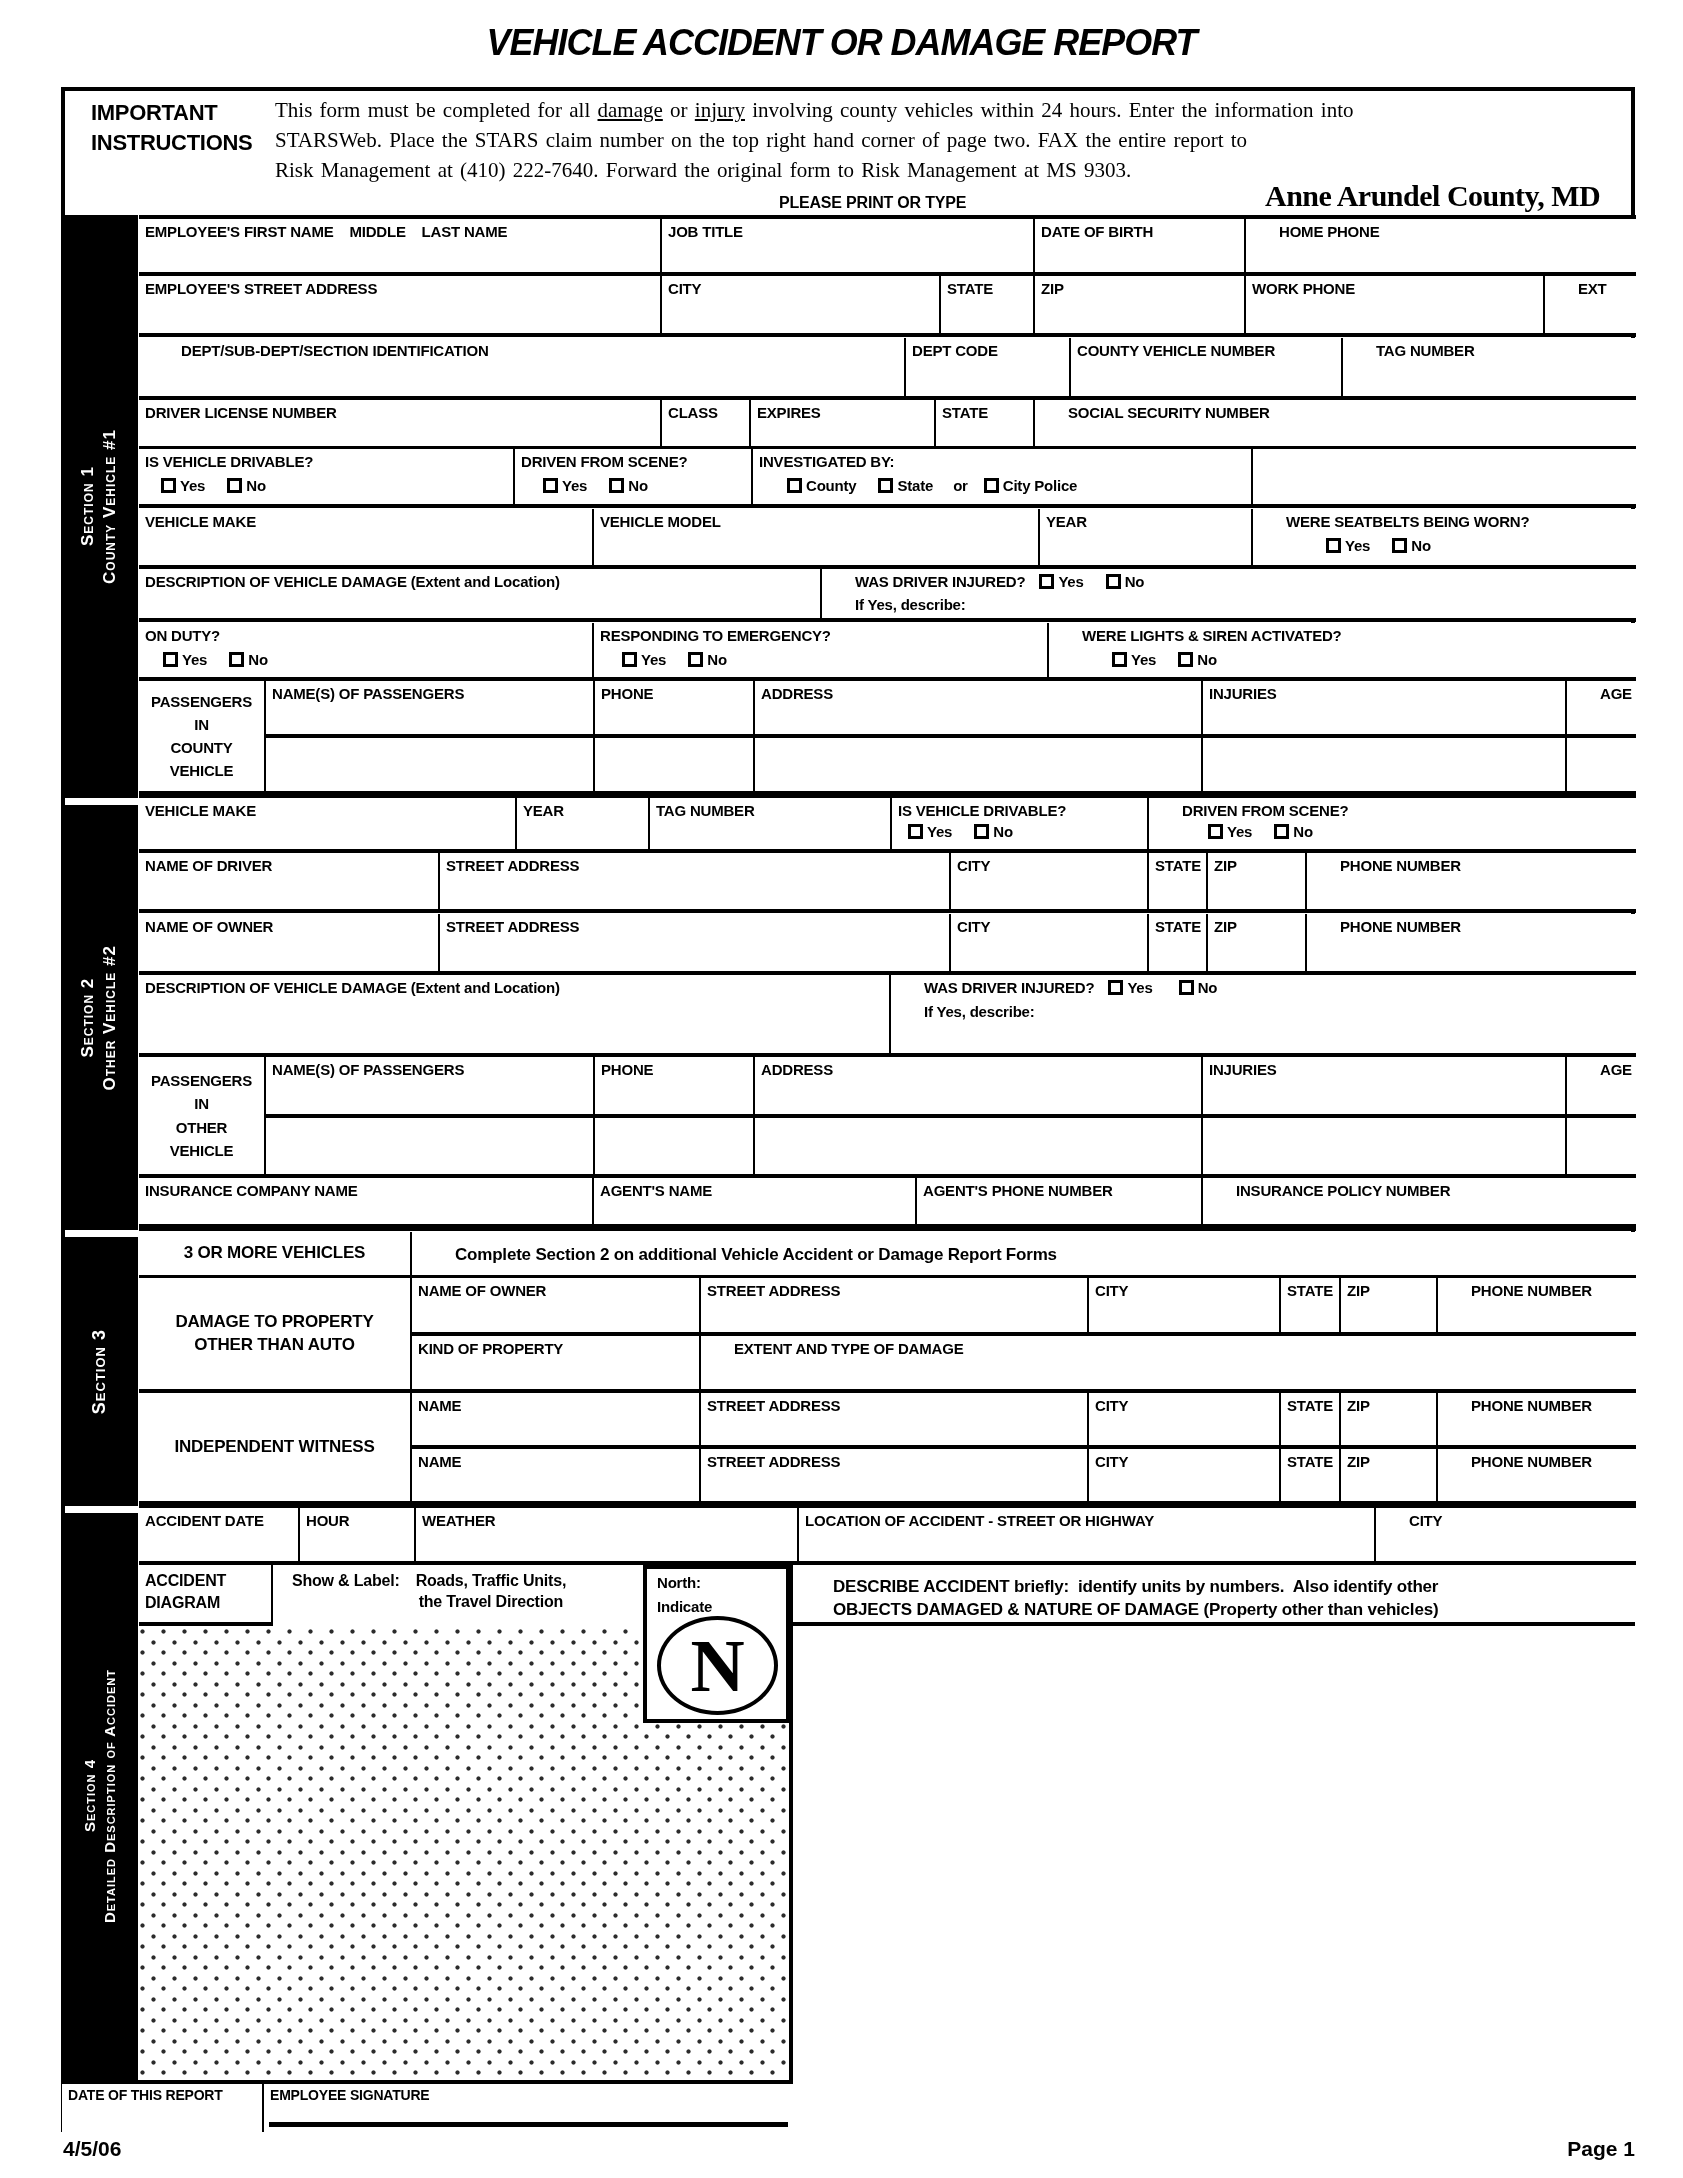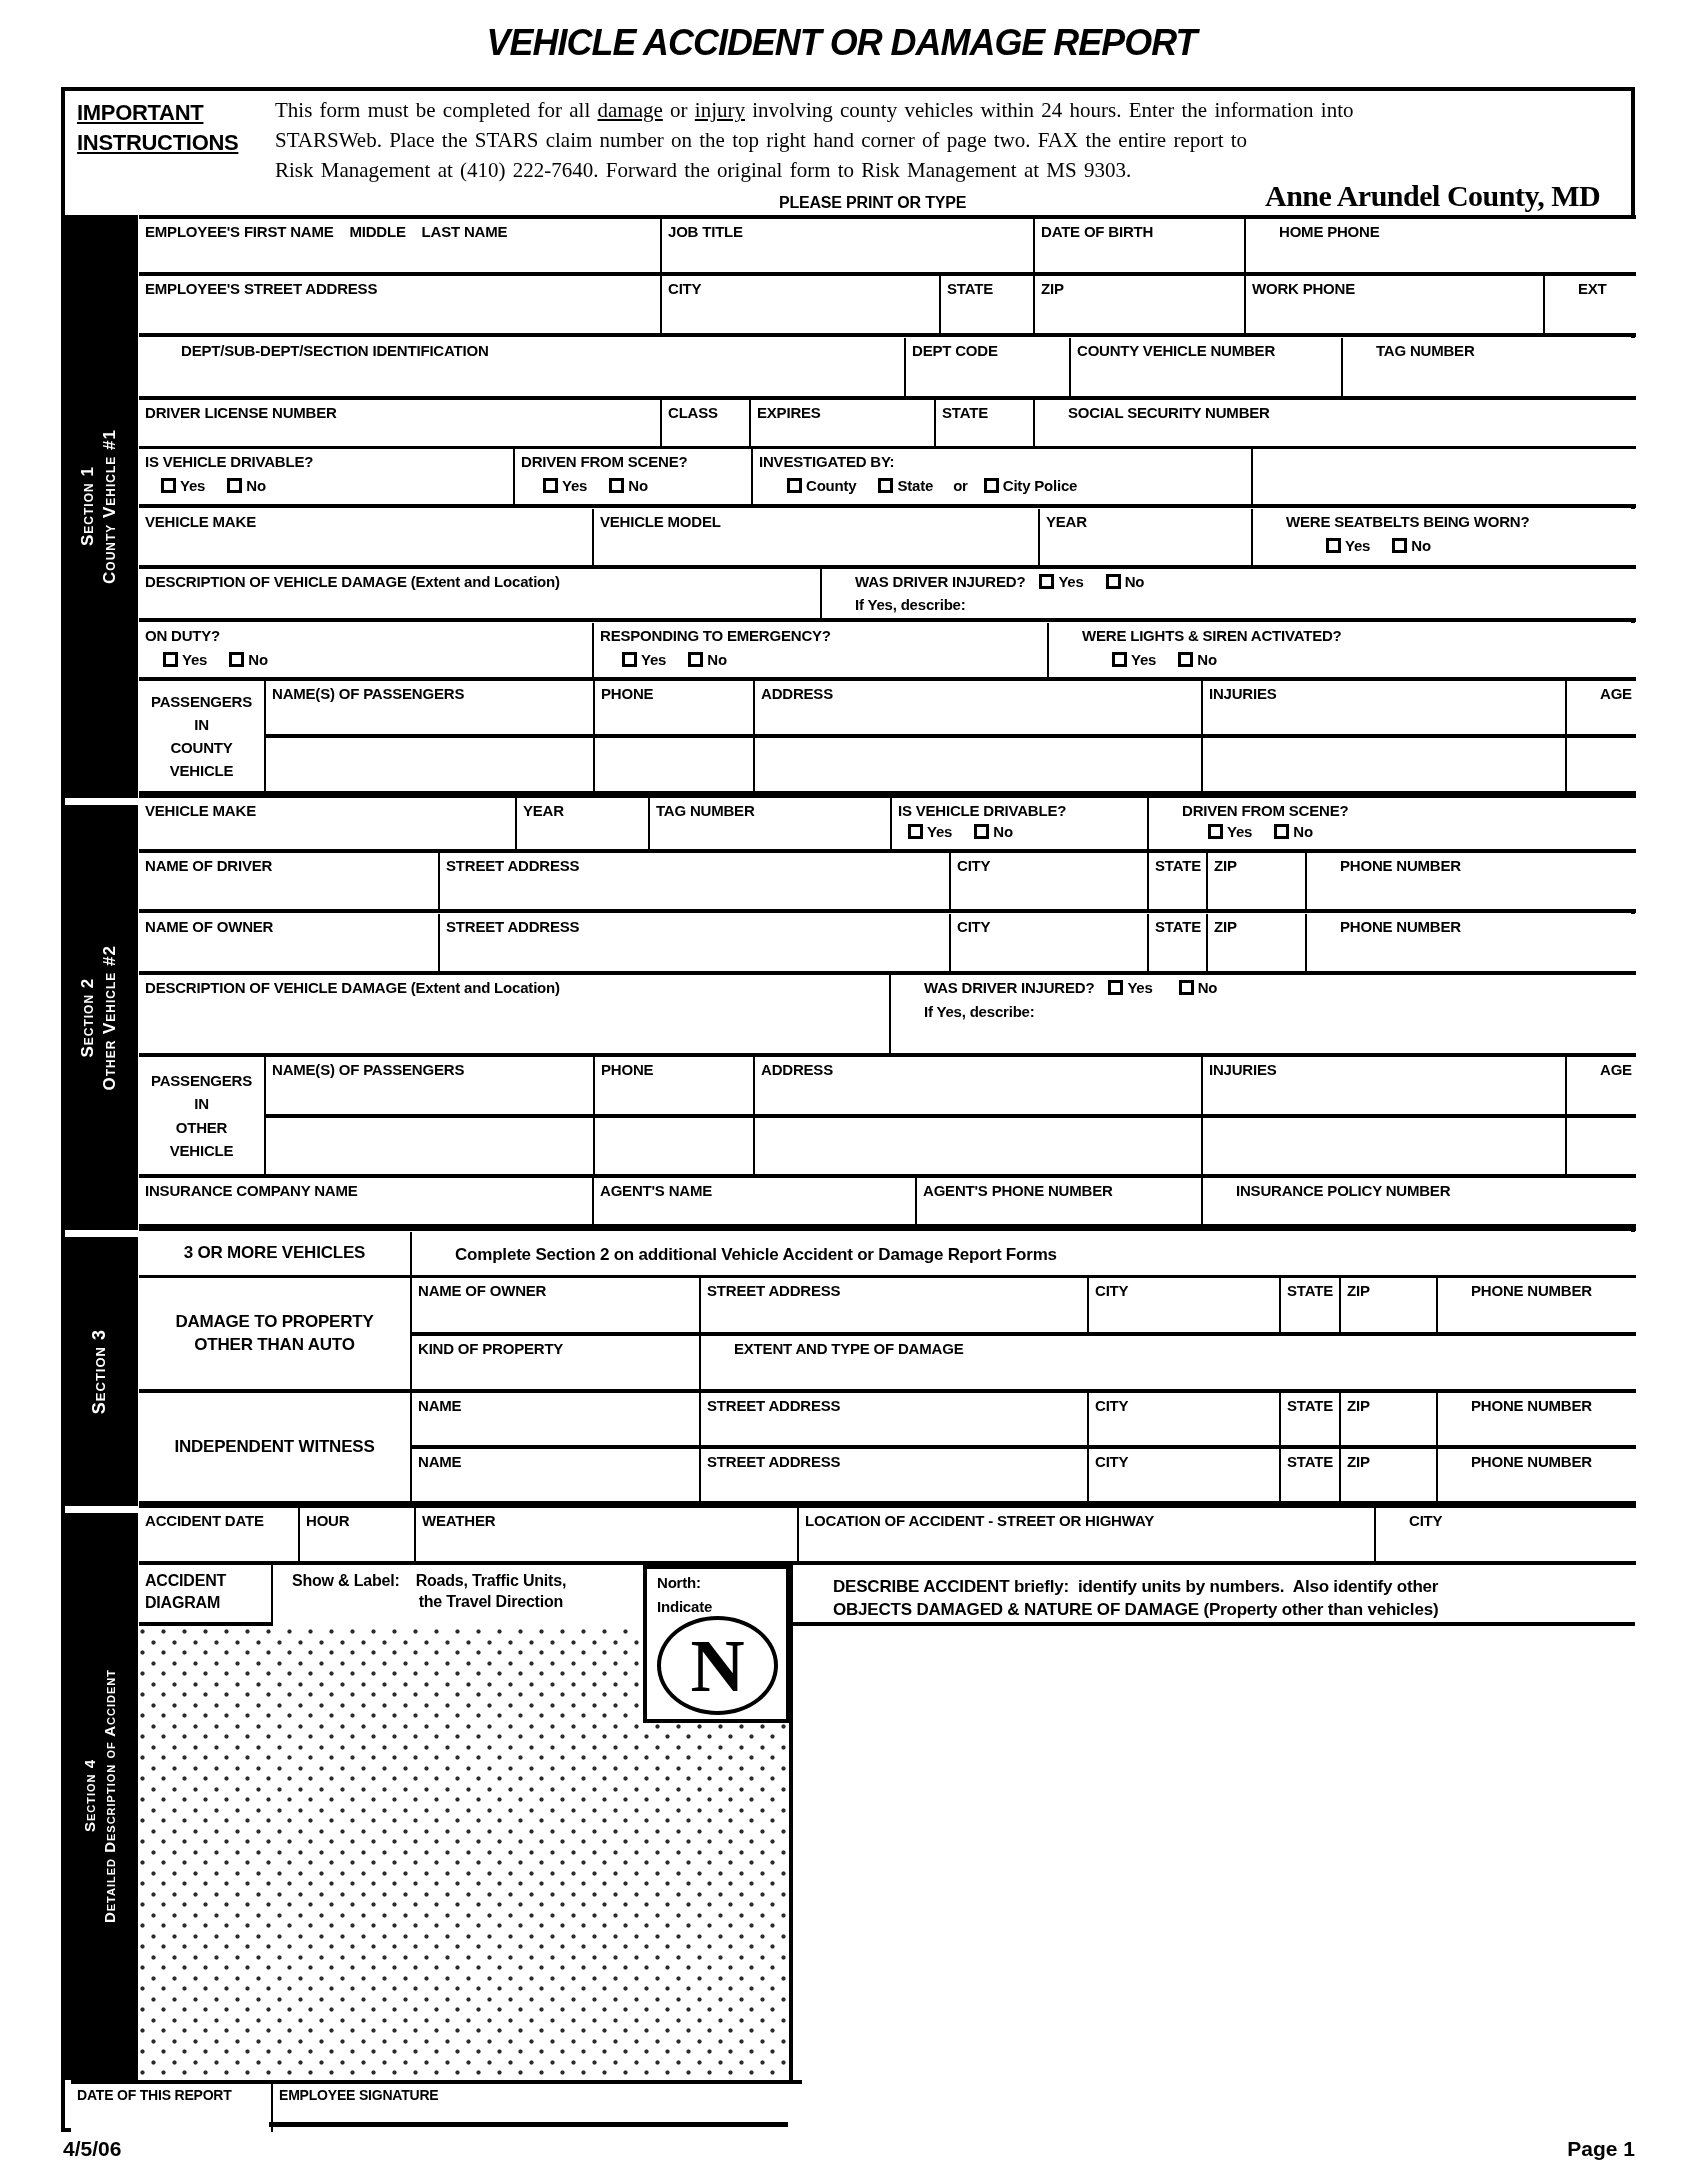--- a/index.html
+++ b/index.html
@@ -6,21 +6,21 @@
   html,body { background:#fff; }
   .page { position:relative; width:1683px; height:2178px; background:#fff;
           font-family:"Liberation Sans","DejaVu Sans",sans-serif; color:#000; overflow:hidden; }
   .abs { position:absolute; }
 
   .form-title { left:0; right:0; top:22px; text-align:center; font-weight:bold; font-style:italic;
                 font-size:37px; letter-spacing:-1px; transform:scaleX(.97); }
 
   .outer { left:61px; top:87px; width:1574px; height:2045px; border:4px solid #000; }
 
-  .imp-head { left:77px; top:98px; font-weight:bold; font-size:22px; line-height:30px; letter-spacing:-0.3px;text-decoration:underline; }
+  .imp-head { left:91px; top:98px; font-weight:bold; font-size:22px; line-height:30px; letter-spacing:-0.3px; }
   .instr { left:275px; top:95px; width:1358px; font-family:"Liberation Serif","DejaVu Serif",serif;
            font-size:21px; line-height:30px; word-spacing:2px; }
   .instr .u { text-decoration:underline; }
   .please-print { left:779px; top:194px; font-weight:bold; font-size:16px; letter-spacing:-0.2px; }
   .county-name { left:1265px; top:179px; font-family:"Liberation Serif","DejaVu Serif",serif;
                  font-weight:bold; font-size:30px; letter-spacing:-0.5px; }
 
   .hline { background:#000; }
 
   .sidebar { left:61px; width:77px; background:#000; display:flex; align-items:center; justify-content:center; z-index:2; }
@@ -67,21 +67,21 @@
   .north-ellipse { position:absolute; left:10px; top:47px; width:121px; height:99px;
                    border:4px solid #000; border-radius:50%; display:flex; align-items:center;
                    justify-content:center; background:#fff; }
   .north-n { font-family:"Liberation Serif","DejaVu Serif",serif; font-weight:bold; font-size:75px; line-height:1; }
 
   .describe { left:789px; top:1565px; width:846px; height:567px; border-left:4px solid #000;
               background:#fff; z-index:2; }
   .describe-head { height:61px; border-bottom:4px solid #000; padding:10px 12px 0 40px; }
   .describe-head .lbl { font-size:17px; line-height:23px; }
 
-  .footer-row { left:71px; top:2080px; width:731px; height:52px; display:flex;
+  .footer-row { left:62px; top:2080px; width:731px; height:52px; display:flex;
                 border-top:4px solid #000; background:#fff; z-index:2; }
   .footer-row .c { padding:3px 6px; }
   .footer-row .lbl { font-size:14px; }
   .sig-line { left:269px; top:2122px; width:519px; height:5px; background:#000; z-index:3; }
 
   .rev-date { left:63px; top:2137px; font-weight:bold; font-size:21px; }
   .page-num { right:48px; top:2137px; font-weight:bold; font-size:21px; }
 </style>
 </head>
 <body>

